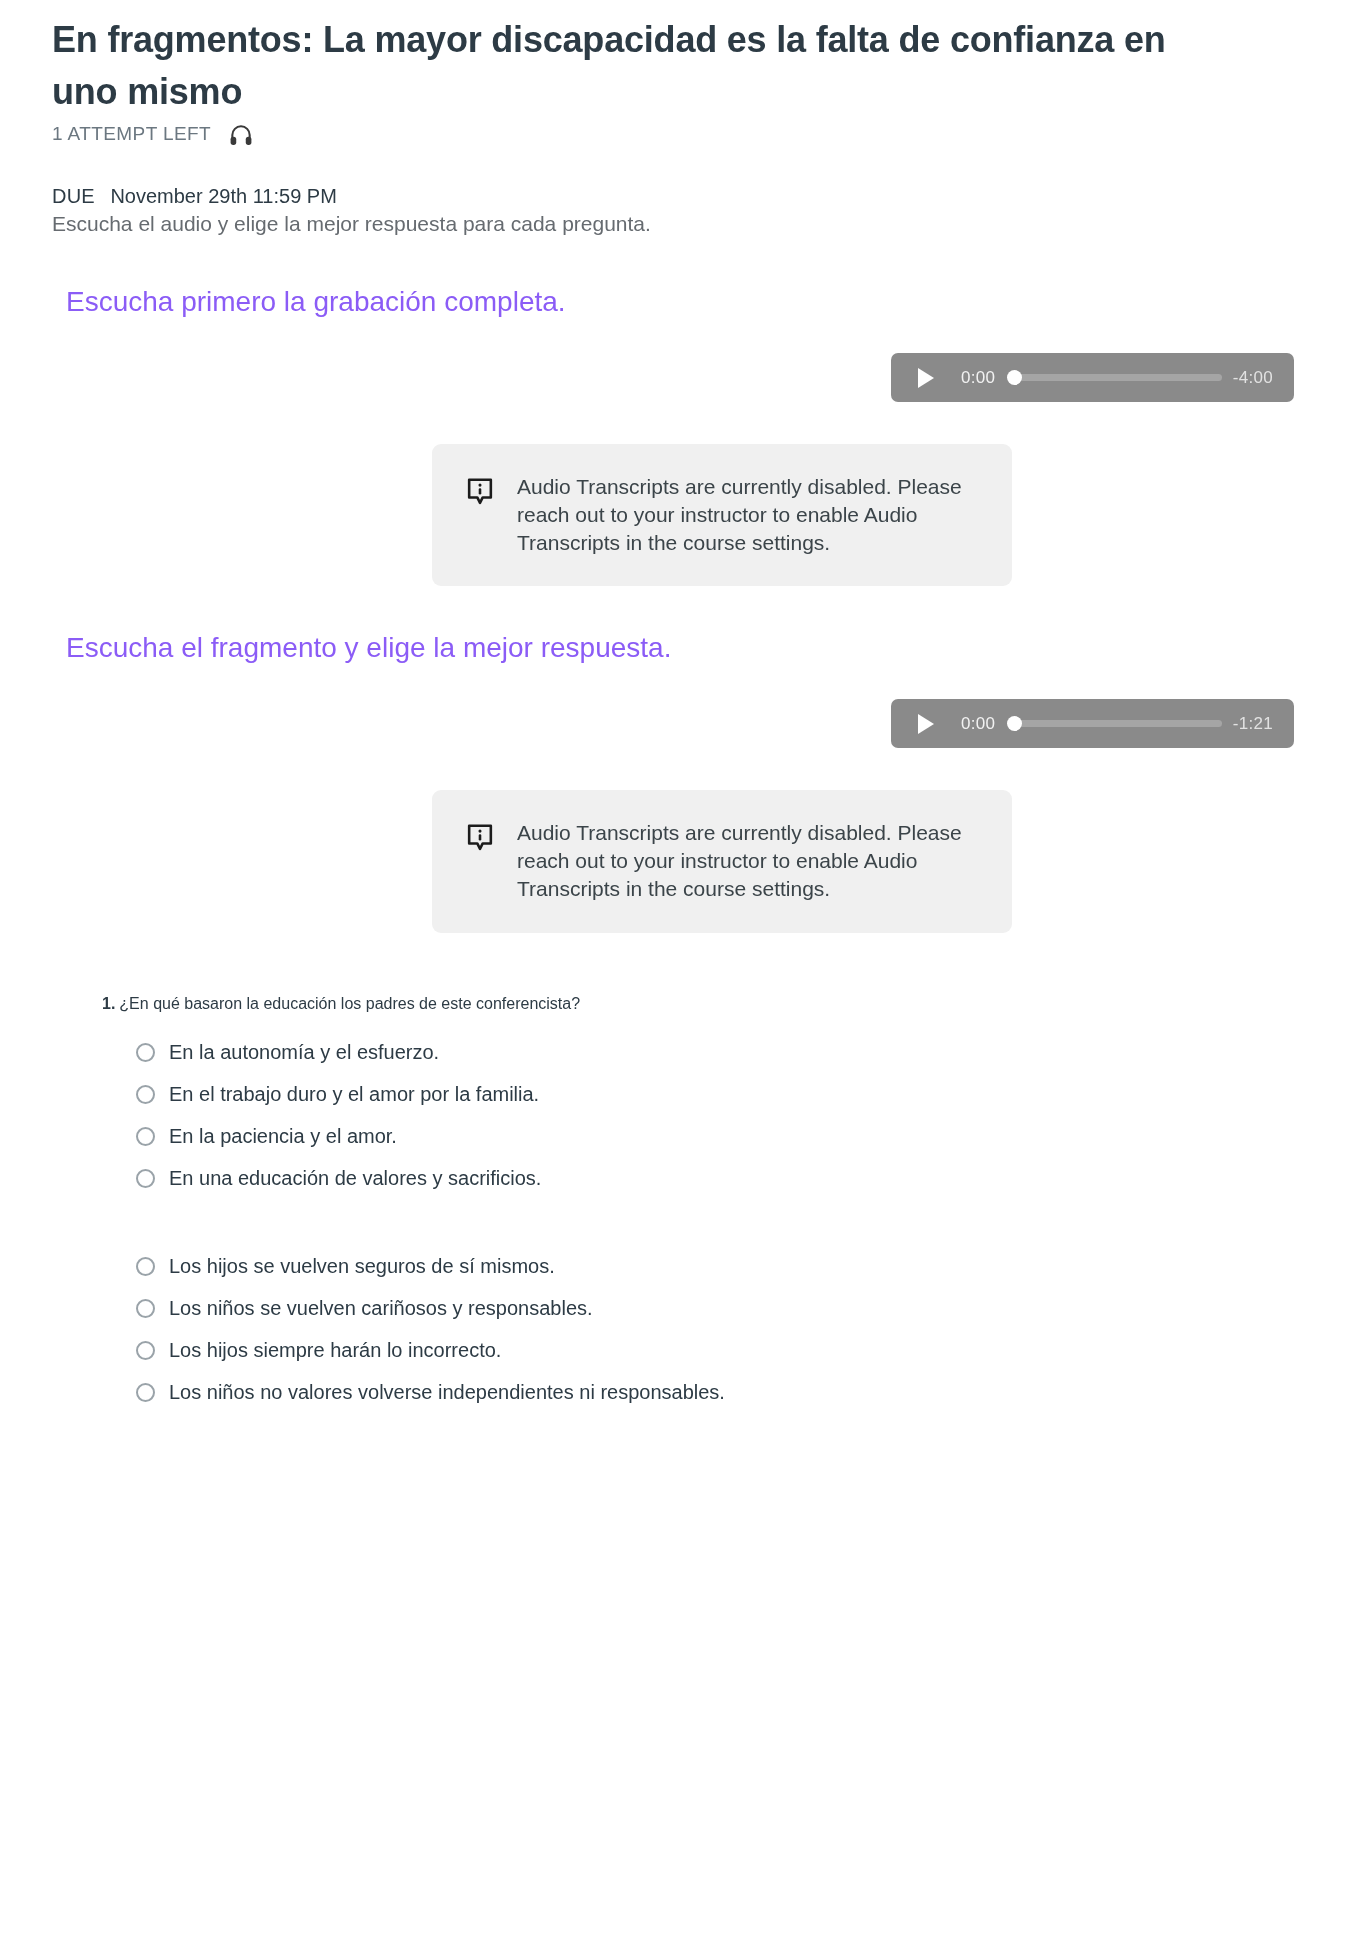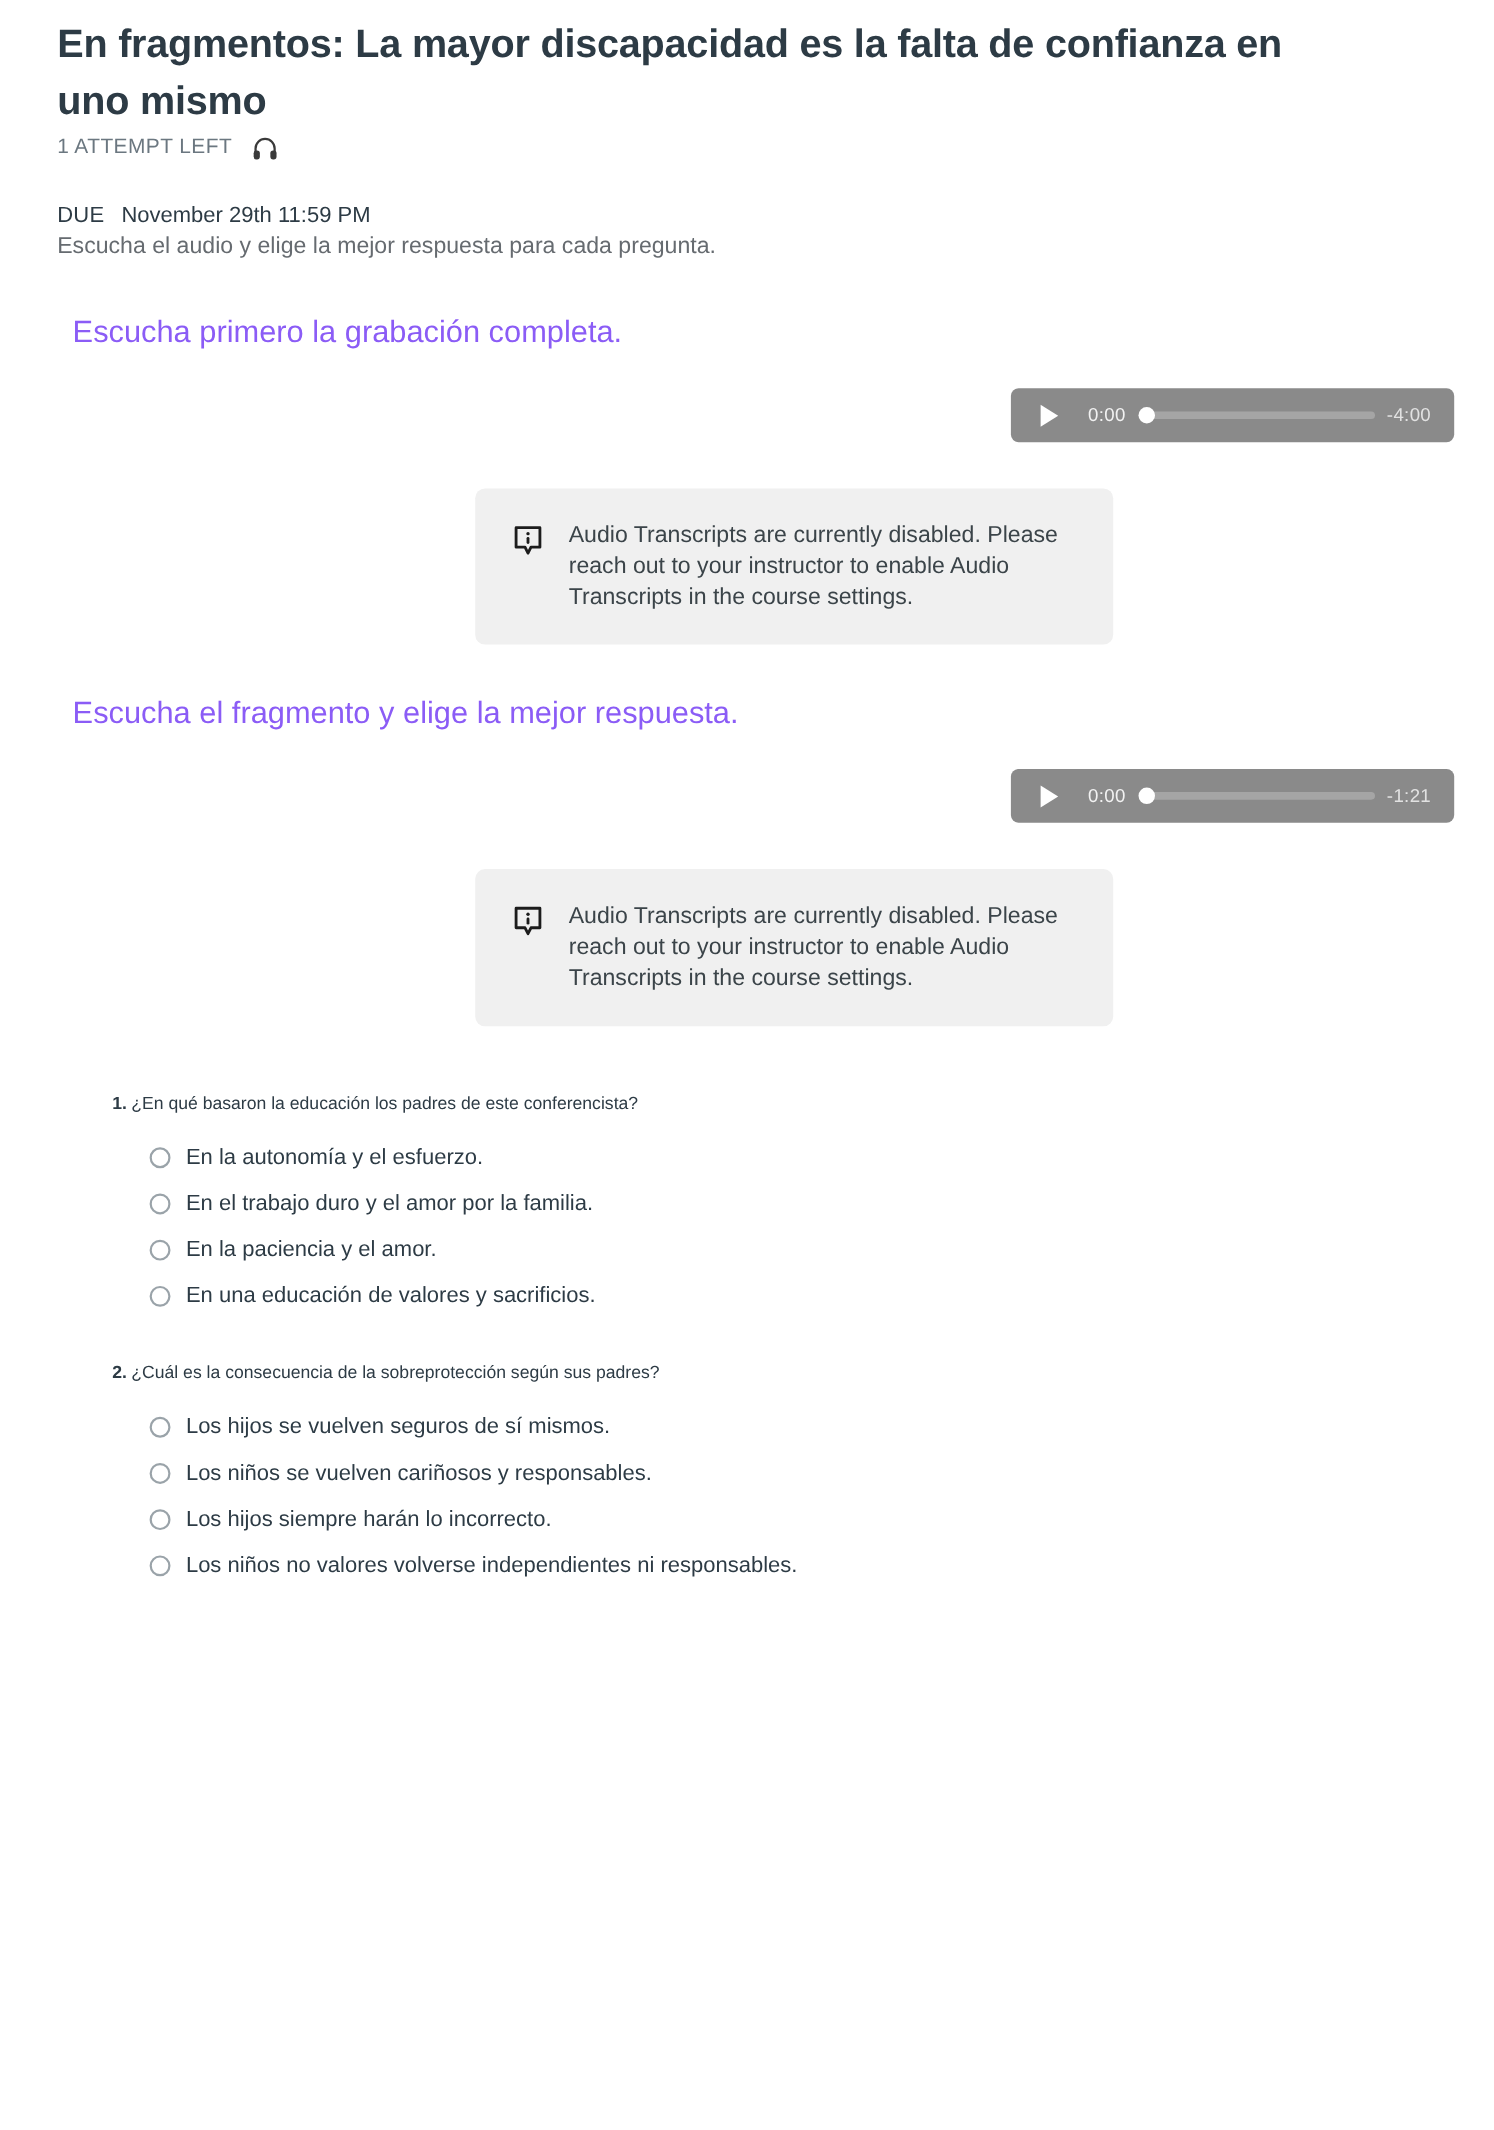--- a/index.html
+++ b/index.html
@@ -13,21 +13,21 @@
     height: 1936px;
     font-family: "Liberation Sans", sans-serif;
     color: #2d3b45;
     overflow: hidden;
   }
 
   .page {
     position: relative;
     width: 1358px;
     min-height: 1936px;
-    padding: 14px 36px 0 52px;
+    padding: 14px 64px 0 52px;
   }
 
   
   .assignment-title {
     font-size: 36px;
     line-height: 1.45;
     font-weight: bold;
     color: #2d3b45;
     letter-spacing: -0.2px;
     margin: 0;
@@ -325,23 +325,20 @@
           <span class="option-label">En la paciencia y el amor.</span>
         </div>
         <div class="option-row">
           <span class="radio"></span>
           <span class="option-label">En una educación de valores y sacrificios.</span>
         </div>
       </div>
     </div>
 
     <div class="question-block">
-      <div class="question-prompt">
-        <span class="q-num">2.</span><span>¿Cuál es la consecuencia de la sobreprotección según sus padres?</span>
-      </div>
       <div class="options">
         <div class="option-row">
           <span class="radio"></span>
           <span class="option-label">Los hijos se vuelven seguros de sí mismos.</span>
         </div>
         <div class="option-row">
           <span class="radio"></span>
           <span class="option-label">Los niños se vuelven cariñosos y responsables.</span>
         </div>
         <div class="option-row">

